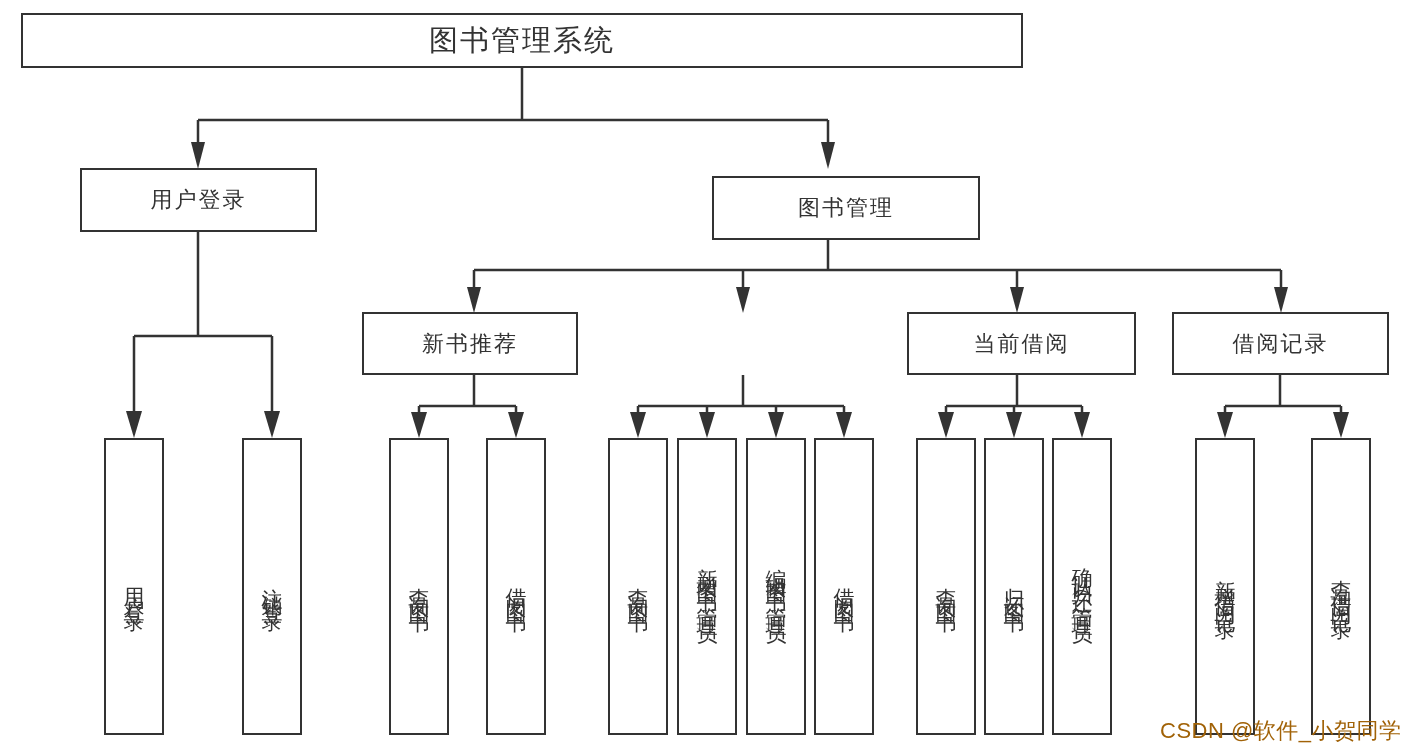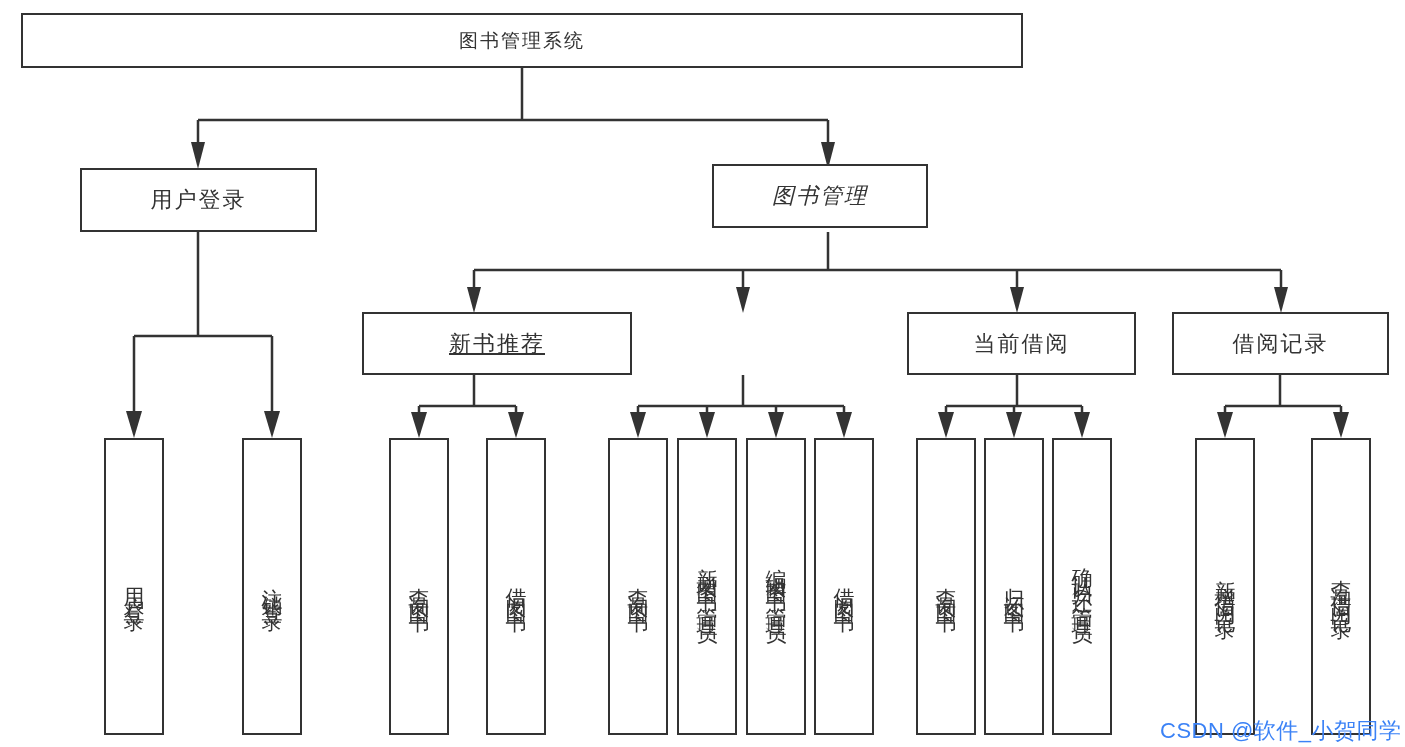--- a/index.html
+++ b/index.html
@@ -14,21 +14,21 @@
   #connectors{position:absolute;left:0;top:0;width:1405px;height:747px;pointer-events:none;}
   .hbox{
     position:absolute;
     box-sizing:border-box;
     background:#ffffff;
     border:2.5px solid #333333;
     display:flex;align-items:center;justify-content:center;
     font-size:22px;letter-spacing:2px;color:#333333;
     z-index:2;
   }
-  .root{font-size:19px;}
+  .root{font-size:29px;}
   .vbox{
     position:absolute;
     box-sizing:border-box;
     background:#ffffff;
     border:2.5px solid #333333;
     display:flex;align-items:center;justify-content:center;
     z-index:2;
   }
   .vbox .vtext{
     writing-mode:vertical-rl;
@@ -36,21 +36,21 @@
     font-size:21px;
     letter-spacing:8px;
     color:#333333;
     white-space:nowrap;
   }
   .watermark{
     position:absolute;
     left:1160px;top:716px;
     font-size:22px;
     letter-spacing:0.5px;
-    color:#3b82f6;
+    color:#a16207;
     z-index:3;
     white-space:nowrap;
   }
 </style>
 </head>
 <body>
 
 <div id="stage">
 
   <svg id="connectors" viewBox="0 0 1405 747">
@@ -100,25 +100,25 @@
     </g>
   </svg>
 
   <div class="hbox root" style="left:21px;top:13px;width:1002px;height:55px;">
     <span>图书管理系统</span>
   </div>
 
   <div class="hbox" style="left:80px;top:168px;width:237px;height:64px;">
     <span>用户登录</span>
   </div>
-  <div class="hbox" style="left:712px;top:164px;width:216px;height:64px;font-style:italic;">
+  <div class="hbox" style="left:712px;top:176px;width:268px;height:64px;">
     <span>图书管理</span>
   </div>
 
-  <div class="hbox" style="left:362px;top:312px;width:270px;height:63px;text-decoration:underline;">
+  <div class="hbox" style="left:362px;top:312px;width:216px;height:63px;">
     <span>新书推荐</span>
   </div>
   <div class="hbox" style="left:907px;top:312px;width:229px;height:63px;">
     <span>当前借阅</span>
   </div>
   <div class="hbox" style="left:1172px;top:312px;width:217px;height:63px;">
     <span>借阅记录</span>
   </div>
 
   <div class="vbox" style="left:104px;top:438px;width:60px;height:297px;">

